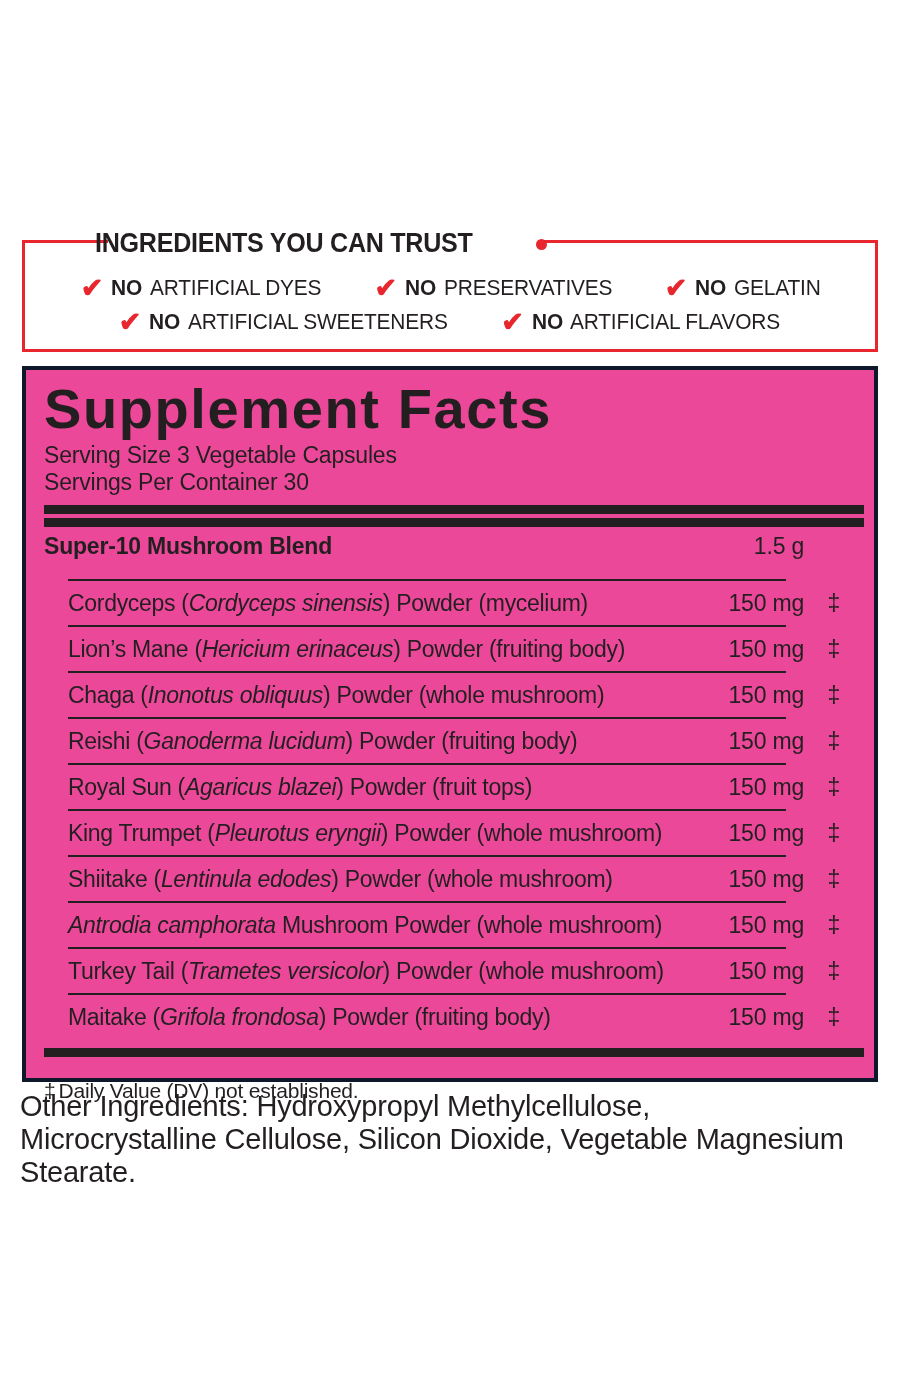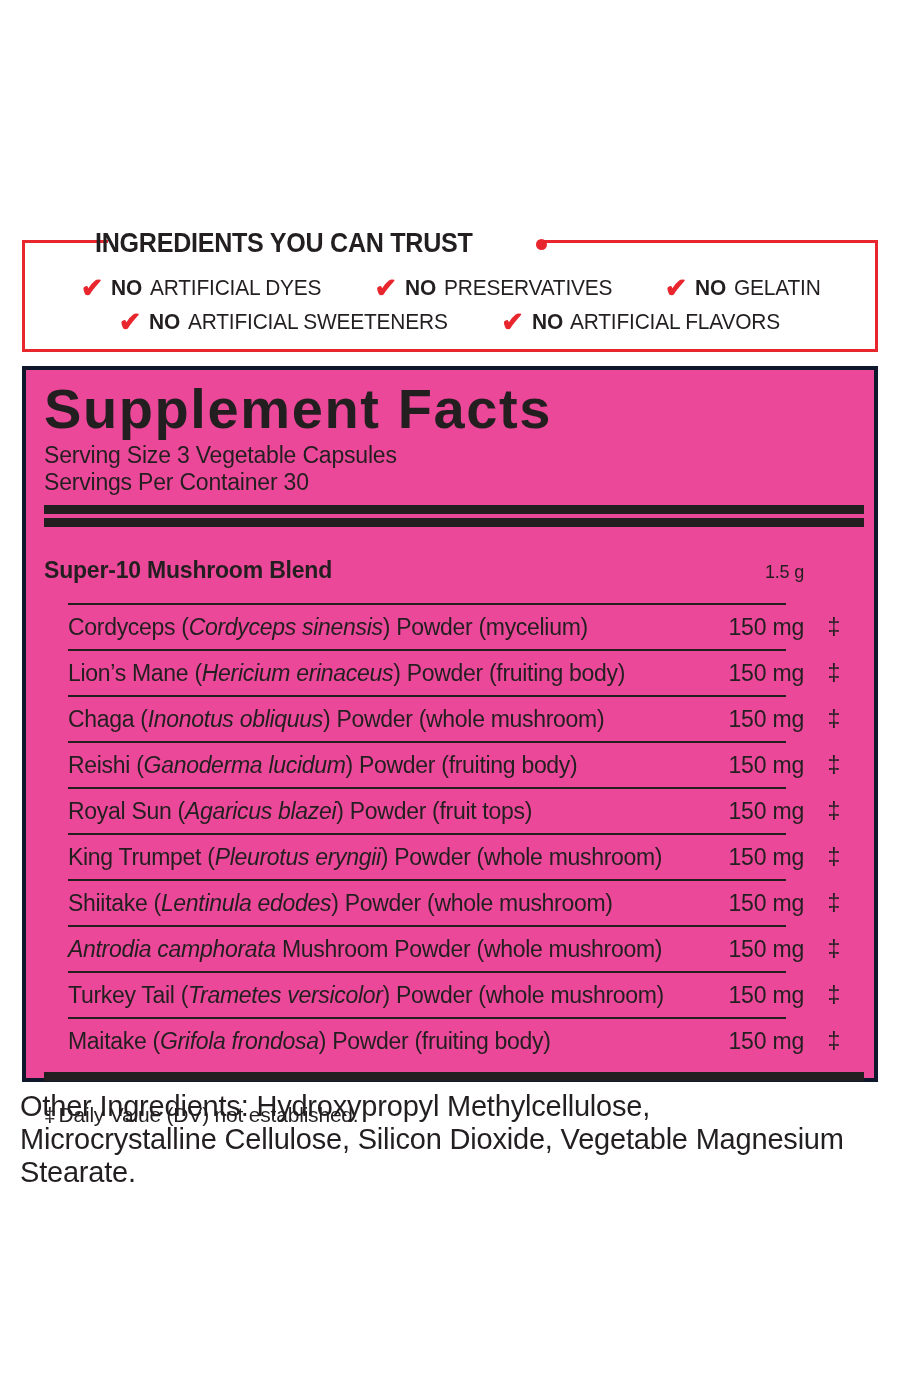--- a/index.html
+++ b/index.html
@@ -167,33 +167,32 @@
     text-align: right;
     white-space: nowrap;
     padding-right: 4px;
   }
 
   .blend-row {
     display: flex;
     align-items: baseline;
     height: 52px;
     line-height: 38px;
-    margin-top: 24px;
   }
   .blend-name {
     flex: 1;
     font-size: 23px;
     font-weight: bold;
     letter-spacing: -0.2px;
     white-space: nowrap;
   }
   .blend-amt {
     width: 150px;
     text-align: right;
-    font-size: 18px;
+    font-size: 23px;
     letter-spacing: -0.2px;
     white-space: nowrap;
   }
   .blend-dv {
     width: 60px;
     text-align: center;
     font-size: 23px;
   }
 
   .ing-list { margin: 0; padding: 0; }

